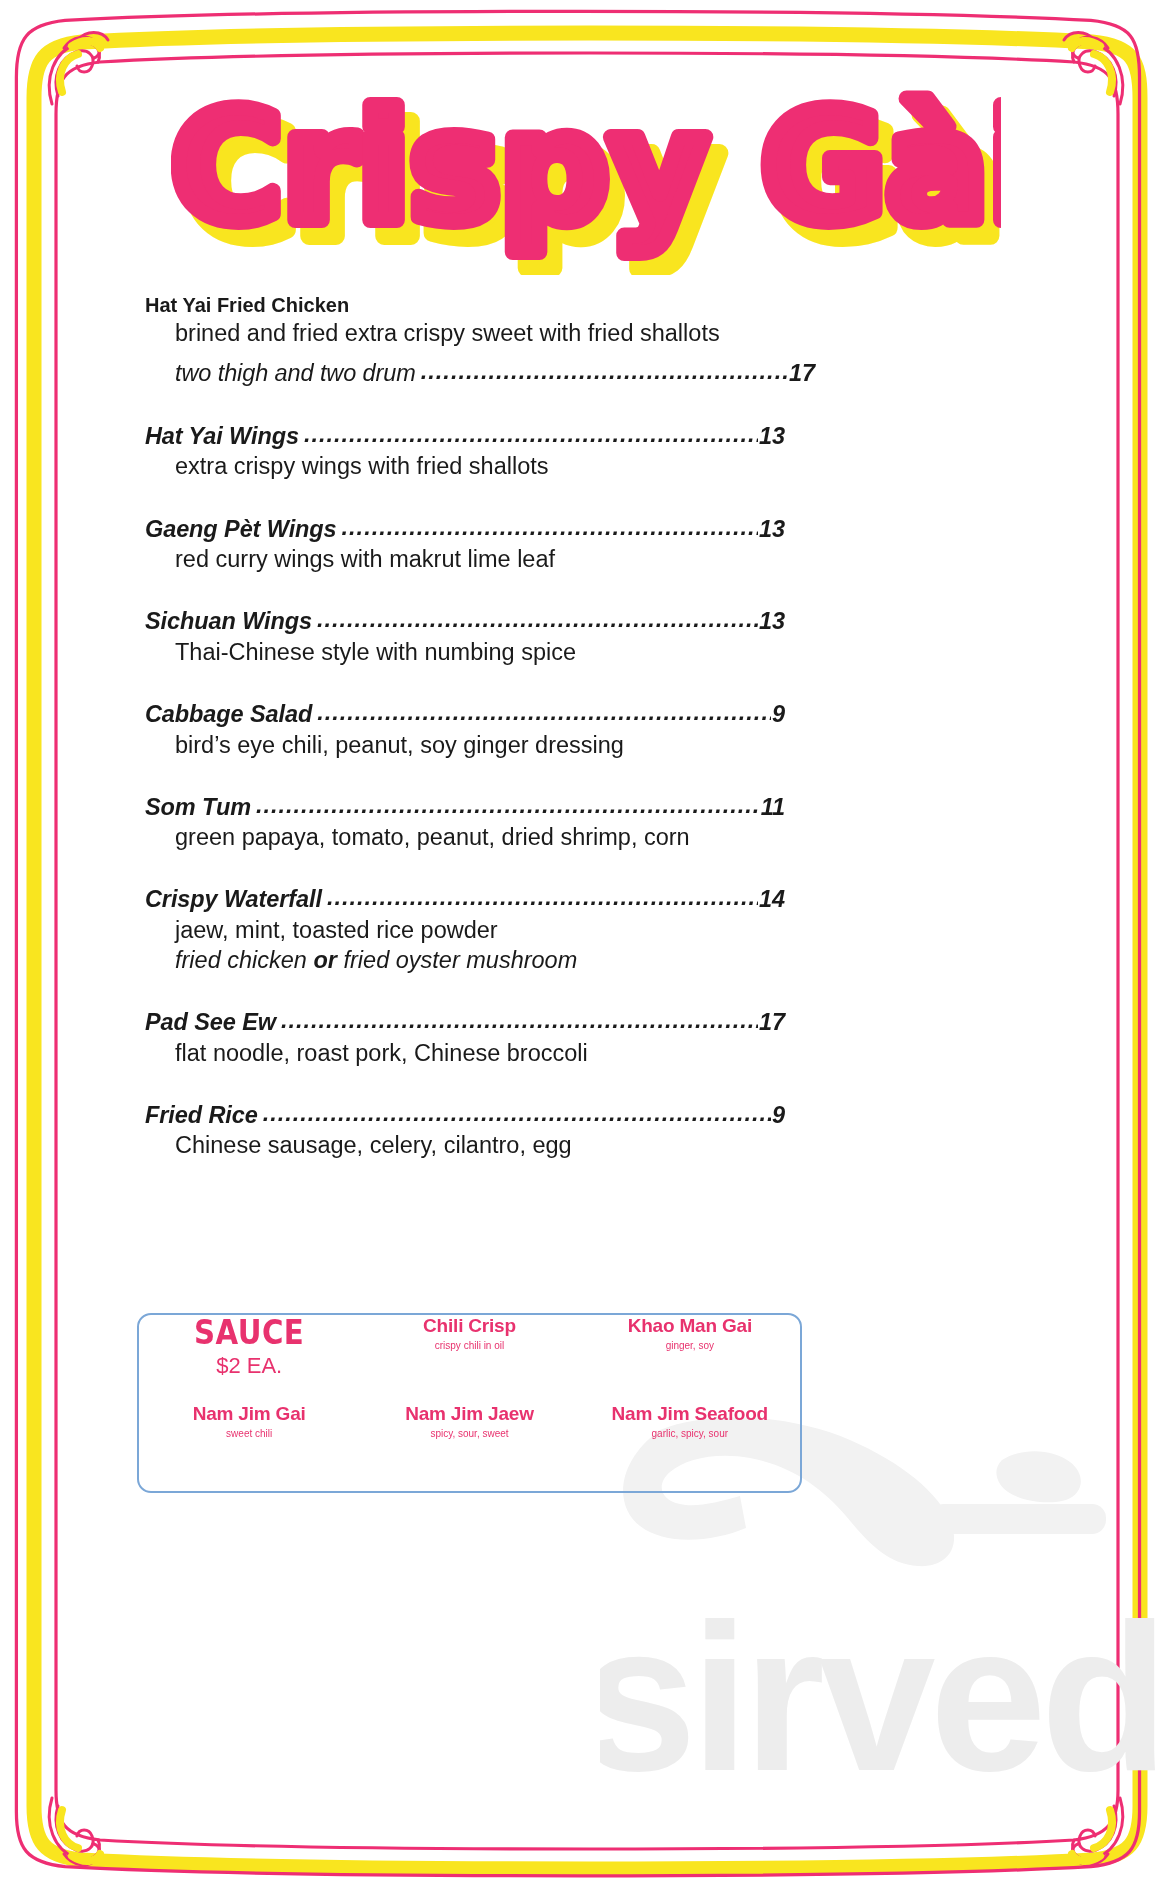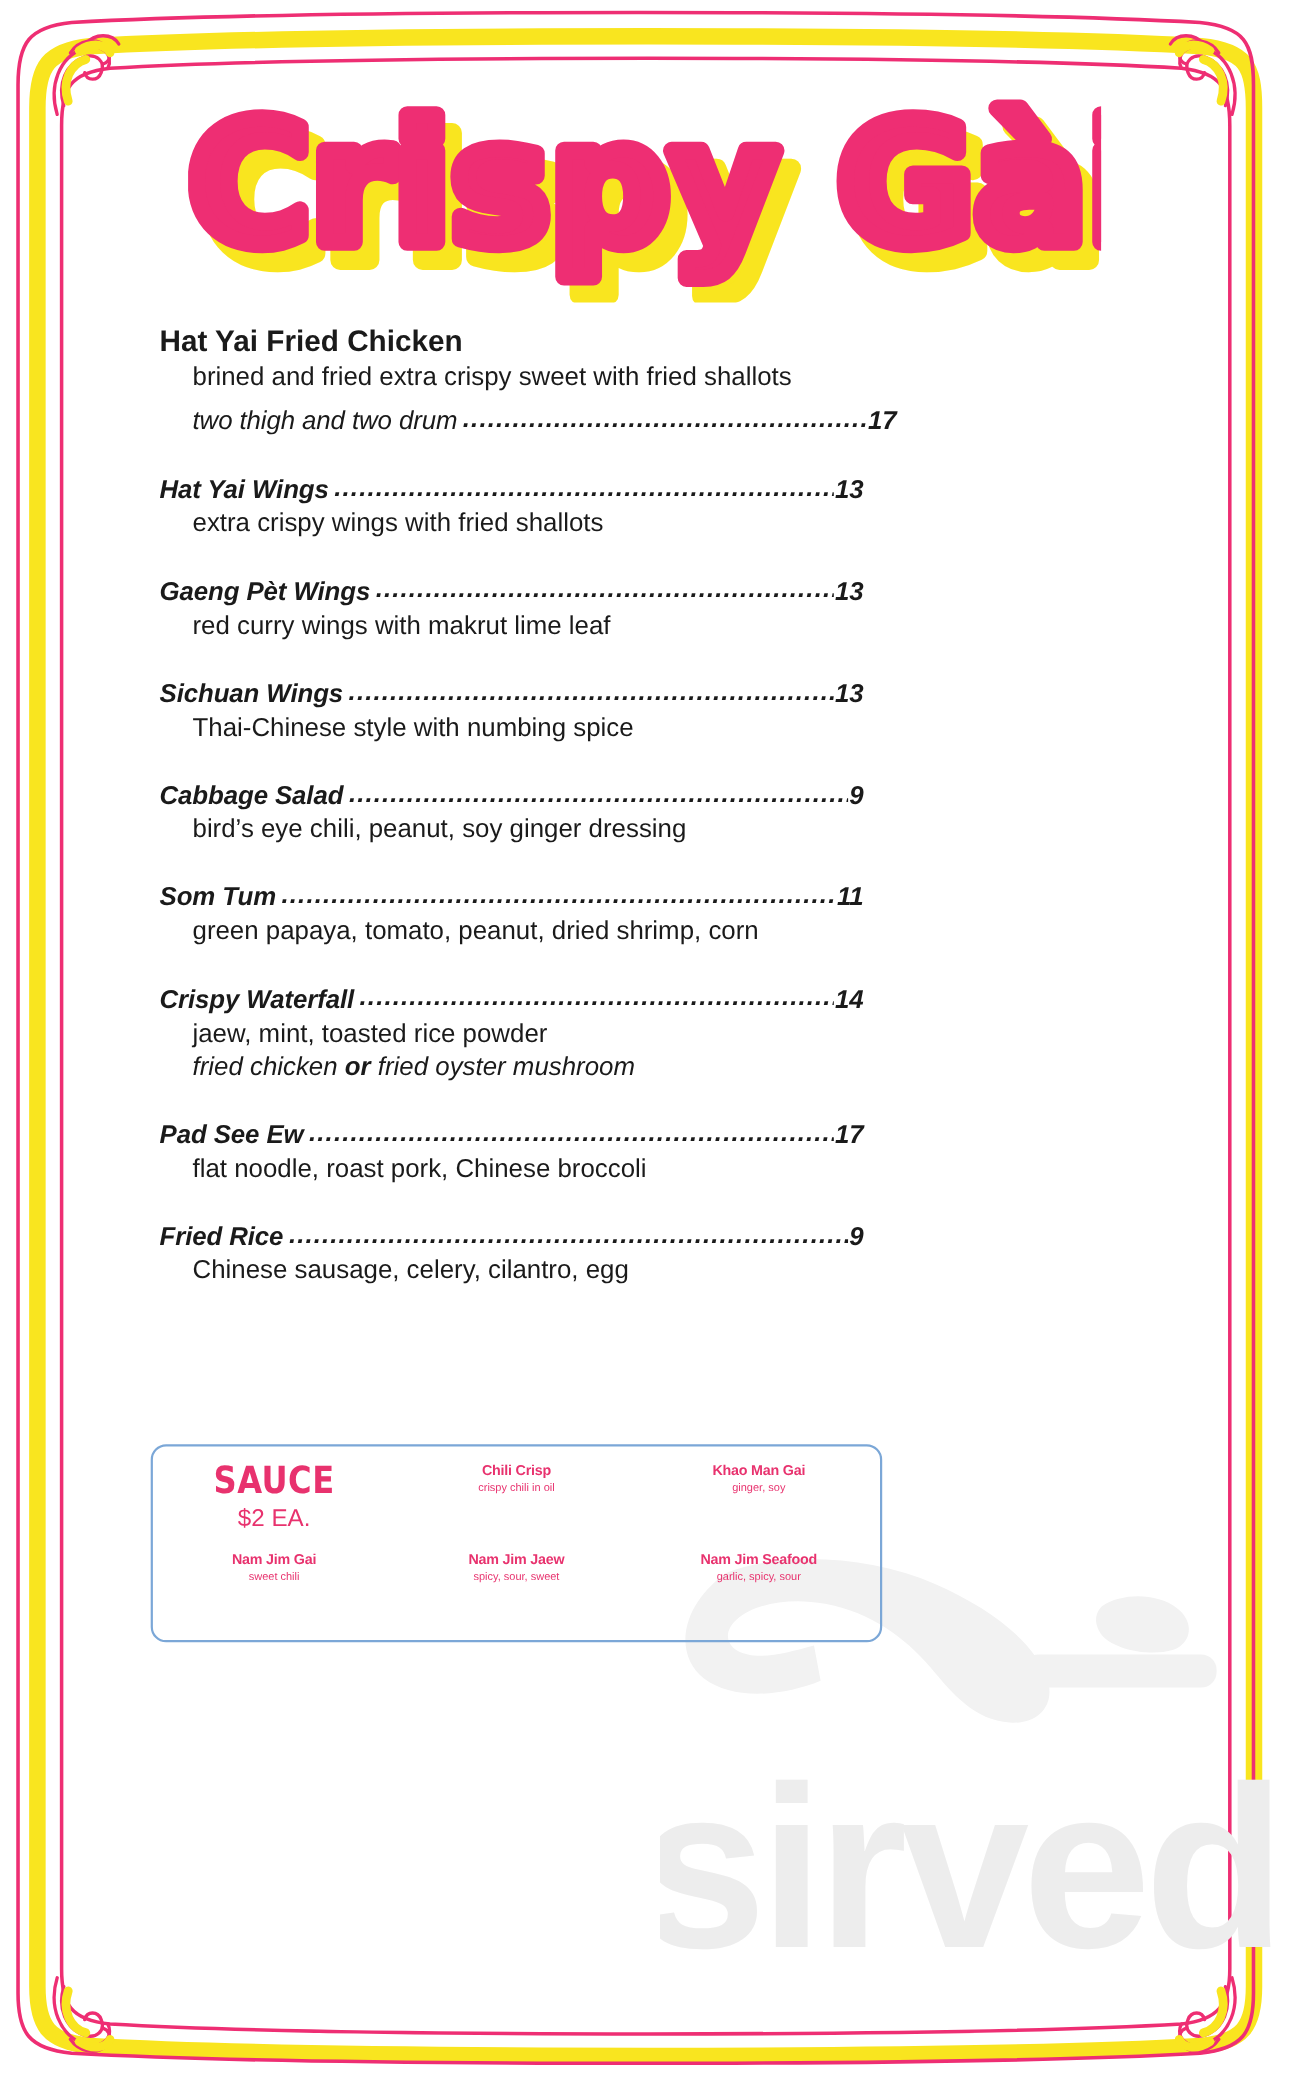--- a/index.html
+++ b/index.html
@@ -90,21 +90,21 @@
   .mi-desc {
     padding-left: 30px;
     font-size: 23.5px;
     color: #1a1a1a;
     line-height: 1.28;
     font-weight: normal;
   }
   .mi-desc.ital { font-style: italic; }
   .mi-desc.ital b { font-style: italic; font-weight: bold; }
   .mi-title-only {
-    font-size: 27px;
+    font-size: 20px;
     font-weight: bold;
     color: #1a1a1a;
     line-height: 1.26;
   }
 
   
   #sauce-box {
     position: absolute;
     left: 137px;
     top: 1313px;
@@ -117,28 +117,27 @@
   }
   #sauce-grid {
     position: absolute;
     left: 0; top: 0;
     width: 100%;
     height: 100%;
     display: grid;
     grid-template-columns: 1fr 1fr 1fr;
     grid-template-rows: 1fr 1fr;
     align-items: start;
-    padding-top: 14px;
     box-sizing: border-box;
   }
   .sauce-cell { text-align: center; }
   .sauce-name {
     color: #e8326e;
     font-weight: bold;
-    font-size: 13px;
+    font-size: 19px;
     line-height: 1.18;
     letter-spacing: -0.2px;
   }
   .sauce-desc {
     color: #e8326e;
     font-size: 10px;
     line-height: 1.3;
     margin-top: 2px;
     font-weight: normal;
   }

